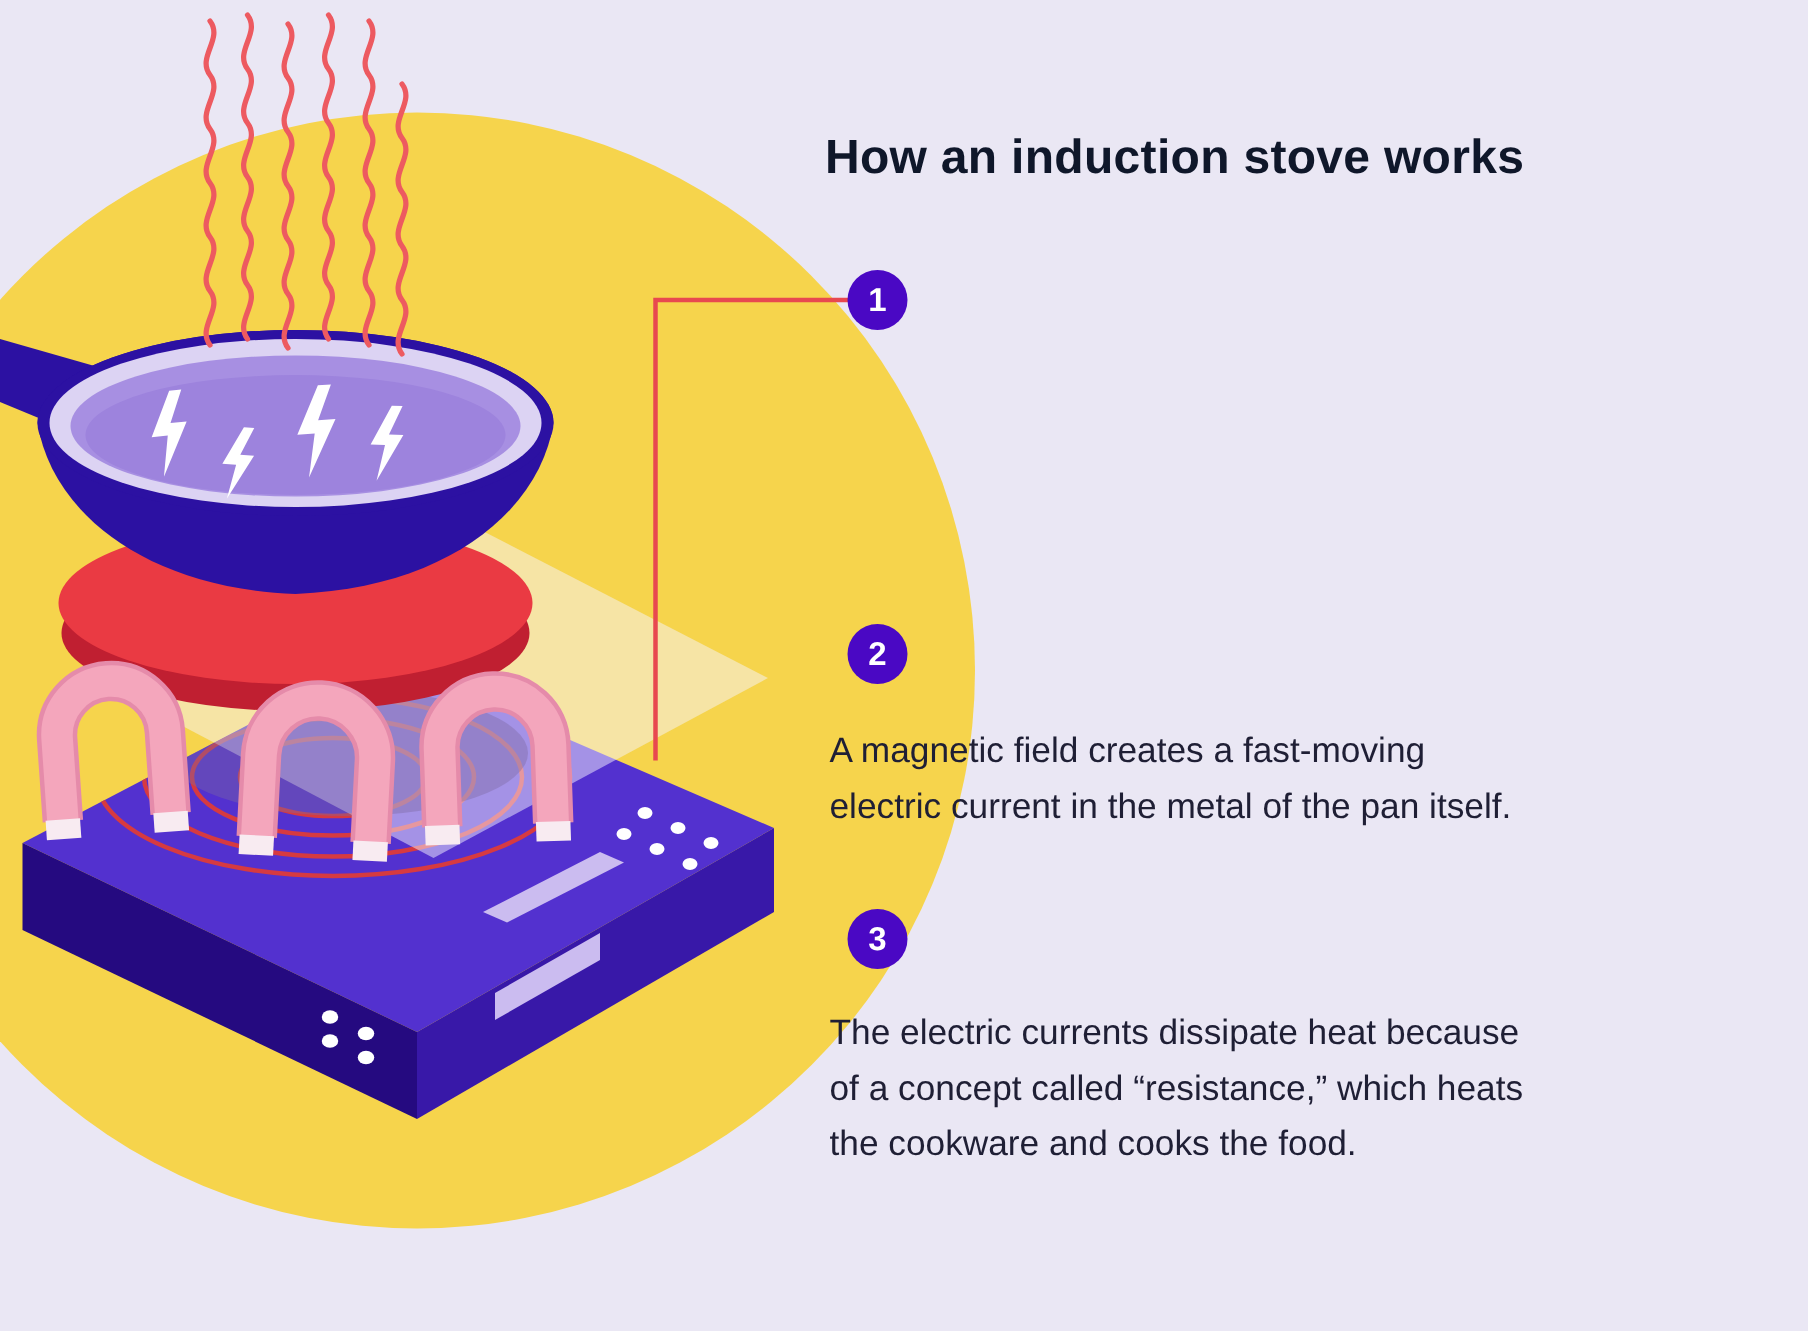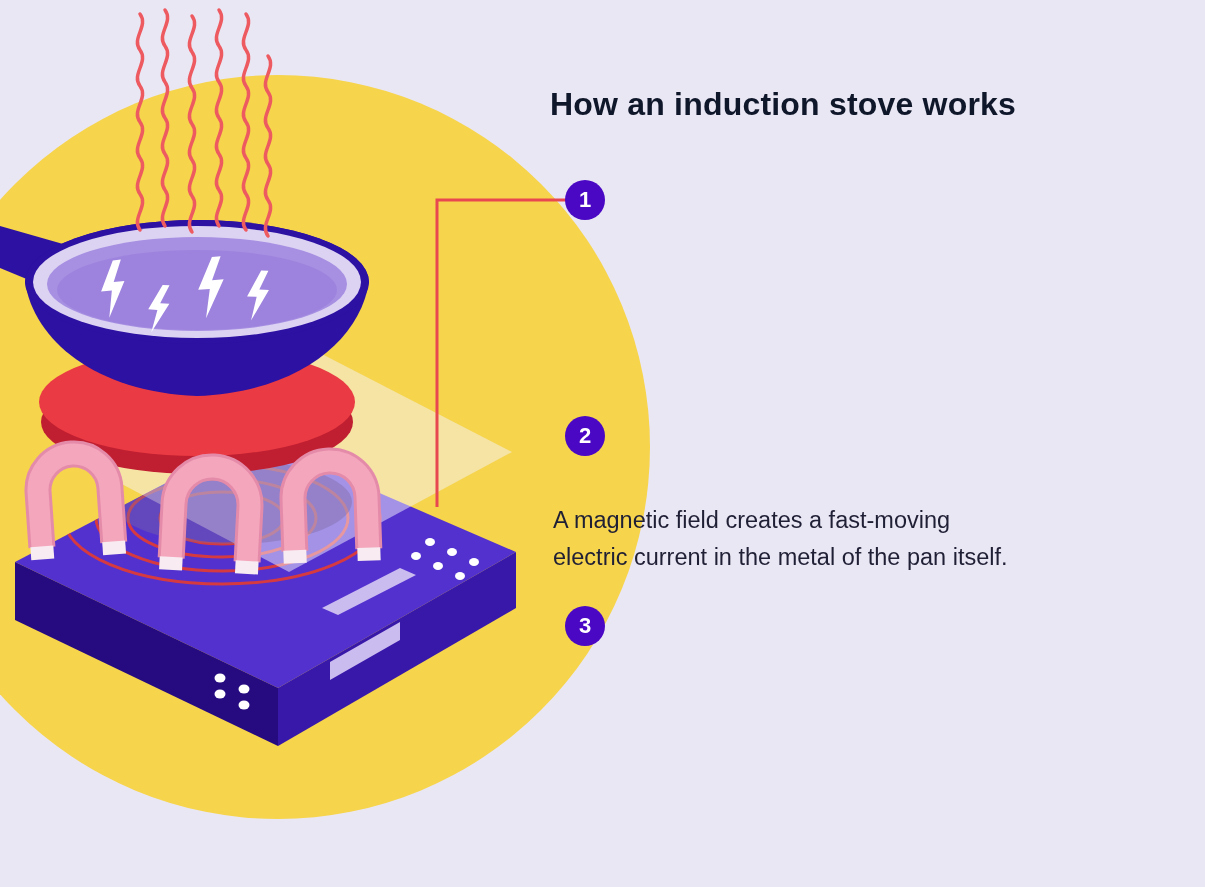--- a/index.html
+++ b/index.html
@@ -150,20 +150,23 @@
 
   <div class="title">How an induction stove works</div>
 
   <div class="badge" style="left:565px; top:180px;">
     <span>1</span>
   </div>
 
   <div class="badge" style="left:565px; top:416px;">
     <span>2</span>
   </div>
-  <div class="step-text" style="left:553px; top:482px;margin-top:20px;">A magnetic field creates a fast-moving
+  <div class="step-text" style="left:553px; top:482px;">A magnetic field creates a fast-moving
 electric current in the metal of the pan itself.</div>
 
   <div class="badge" style="left:565px; top:606px;">
     <span>3</span>
   </div>
+  <div class="step-text" style="left:553px; top:670px;">The electric currents dissipate heat because
+of a concept called “resistance,” which heats
+the cookware and cooks the food.</div>
 
 </div>
 
 </body></html>

